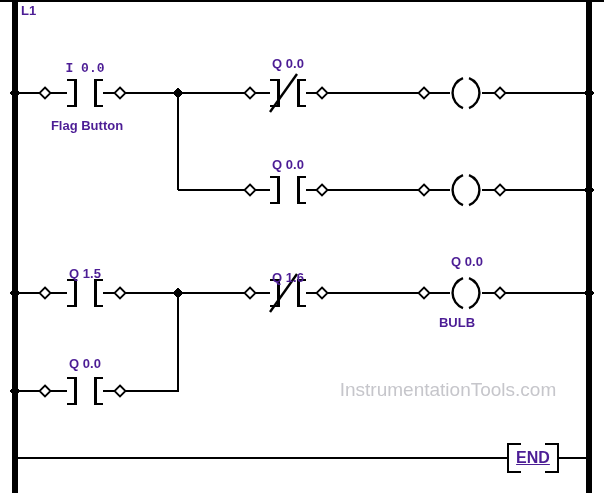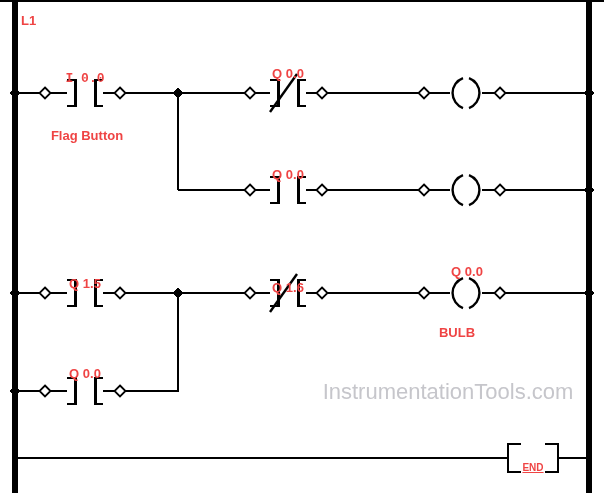--- a/index.html
+++ b/index.html
@@ -6,37 +6,37 @@
   #stage{position:relative;width:604px;height:493px;background:#fff;overflow:hidden;
          font-family:"Liberation Sans","DejaVu Sans",sans-serif;}
   svg{position:absolute;left:0;top:0;}
   .wire{stroke:#000;stroke-width:2;shape-rendering:crispEdges;}
   .bar{stroke:#000;stroke-width:3;shape-rendering:crispEdges;}
   .arm{stroke:#000;stroke-width:2.4;shape-rendering:crispEdges;}
   .slash{stroke:#000;stroke-width:2.4;}
   .arc{stroke:#000;stroke-width:2.4;fill:none;}
   .odia{fill:#fff;stroke:#000;stroke-width:1.8;}
   .fdia{fill:#000;stroke:#000;stroke-width:1;}
-  .lbl{position:absolute;color:#ef4444;font-weight:bold;font-size:13px;white-space:nowrap;line-height:15px;margin-top:10px;}
+  .lbl{position:absolute;color:#4c1d95;font-weight:bold;font-size:13px;white-space:nowrap;line-height:15px;}
   .ctr{transform:translateX(-50%);}
   #l1{left:21px;top:3px;}
   #lbl-i00{left:85px;top:61px;font-family:Liberation Mono, monospace;}
   #lbl-push{left:87px;top:118px;}
   #lbl-r1c2{left:288px;top:56px;}
   #lbl-r1coil{left:431px;top:54px;}
   #lbl-b1c{left:288px;top:157px;}
   #lbl-b1coil{left:431px;top:156px;}
   #lbl-r2c1{left:85px;top:266px;}
   #lbl-r2c2{left:288px;top:270px;}
   #lbl-r2coil{left:467px;top:254px;}
   #lbl-bulb{left:457px;top:315px;}
   #lbl-b2c{left:85px;top:356px;}
-  #lbl-end{left:533px;top:450px;font-size:10px;text-decoration:underline;}
+  #lbl-end{left:533px;top:450px;font-size:16px;text-decoration:underline;}
   #watermark{position:absolute;left:448px;top:379px;transform:translateX(-50%);
-             color:#c6c6cb;font-size:22px;font-weight:normal;white-space:nowrap;}
+             color:#c6c6cb;font-size:19px;font-weight:normal;white-space:nowrap;}
 </style>
 </head>
 <body>
 
 <div id="stage">
 
   <svg width="604" height="493" viewBox="0 0 604 493">
 
     <rect x="0" y="0" width="604" height="2" fill="#000"></rect>
     <rect x="12" y="0" width="6" height="493" fill="#000"></rect>

